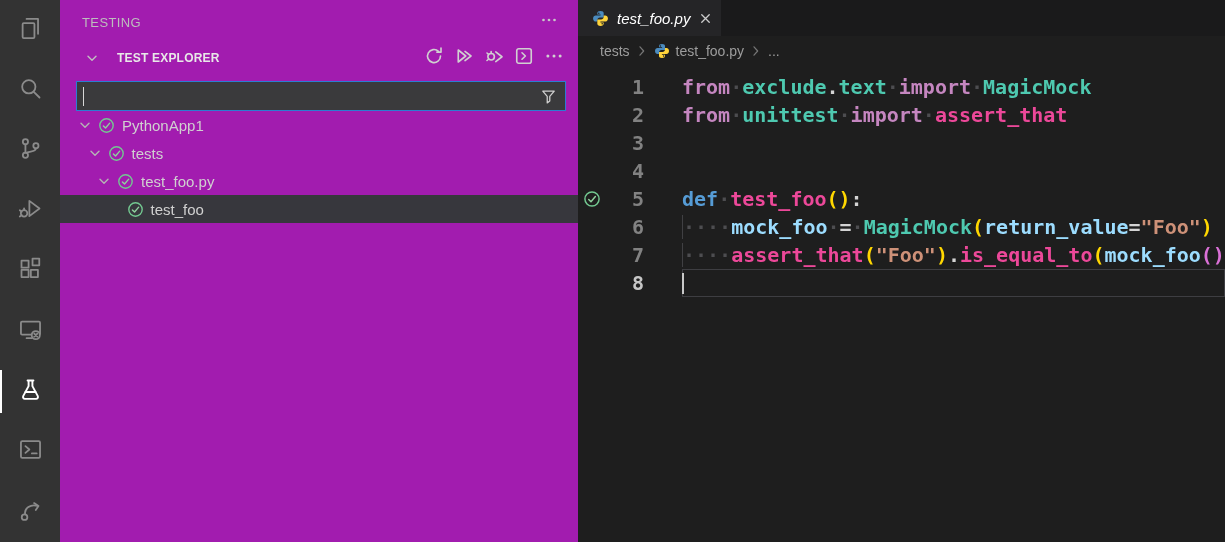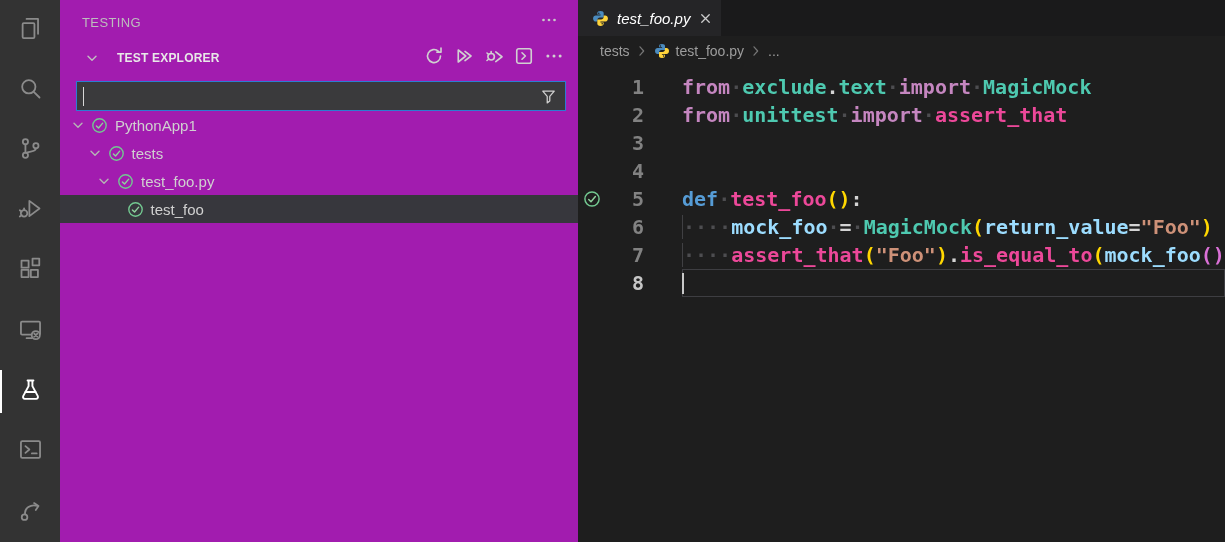--- a/index.html
+++ b/index.html
@@ -211,21 +211,21 @@
           </span>
         </span>
     </div>
     <div class="filter">
       <span class="caret"></span>
       <span class="funnel" id="funnel-icon"><svg viewBox="0 0 16 16" fill="none" stroke="currentColor" stroke-width="1.2" stroke-linecap="round" stroke-linejoin="round">
             <path d="M2.6 3h10.8l-4.2 4.9v4.4l-2.4 1.7V7.9L2.6 3z"></path>
           </svg></span>
     </div>
     <div class="tree" id="test-tree">
-        <div class="tree-row" style="padding-left: 10px;">
+        <div class="tree-row" style="padding-left: 17px;">
           <span class="twistie"><svg viewBox="0 0 16 16" fill="none" stroke="currentColor" stroke-width="1.4" stroke-linecap="round" stroke-linejoin="round">
               <path d="M4 6.2L8 10.2l4-4"></path>
             </svg></span>
           <span class="check"><svg viewBox="0 0 16 16" fill="none" stroke-linecap="round" stroke-linejoin="round">
               <circle cx="8" cy="8" r="6.3" stroke="#73c991" stroke-width="1.3"></circle>
               <path d="M5.1 8.4l2 2 3.9-4.6" stroke="#8fd19e" stroke-width="1.3"></path>
             </svg></span>
           <span>PythonApp1</span>
         </div>
         <div class="tree-row" style="padding-left: 26.5px;">

